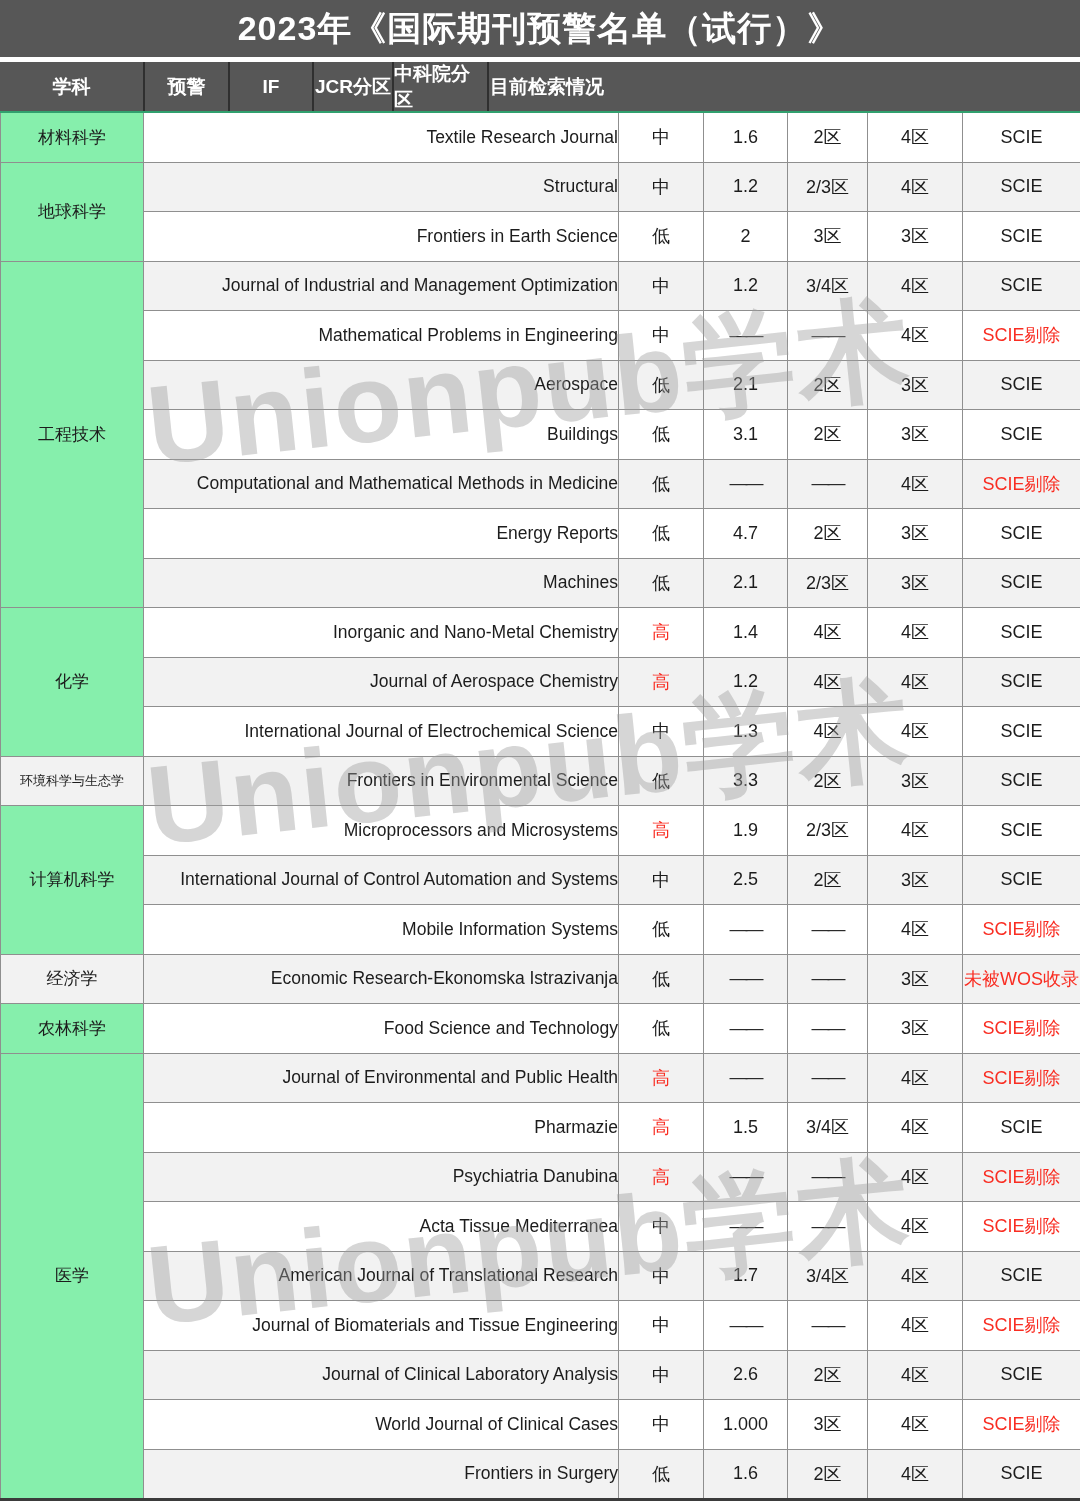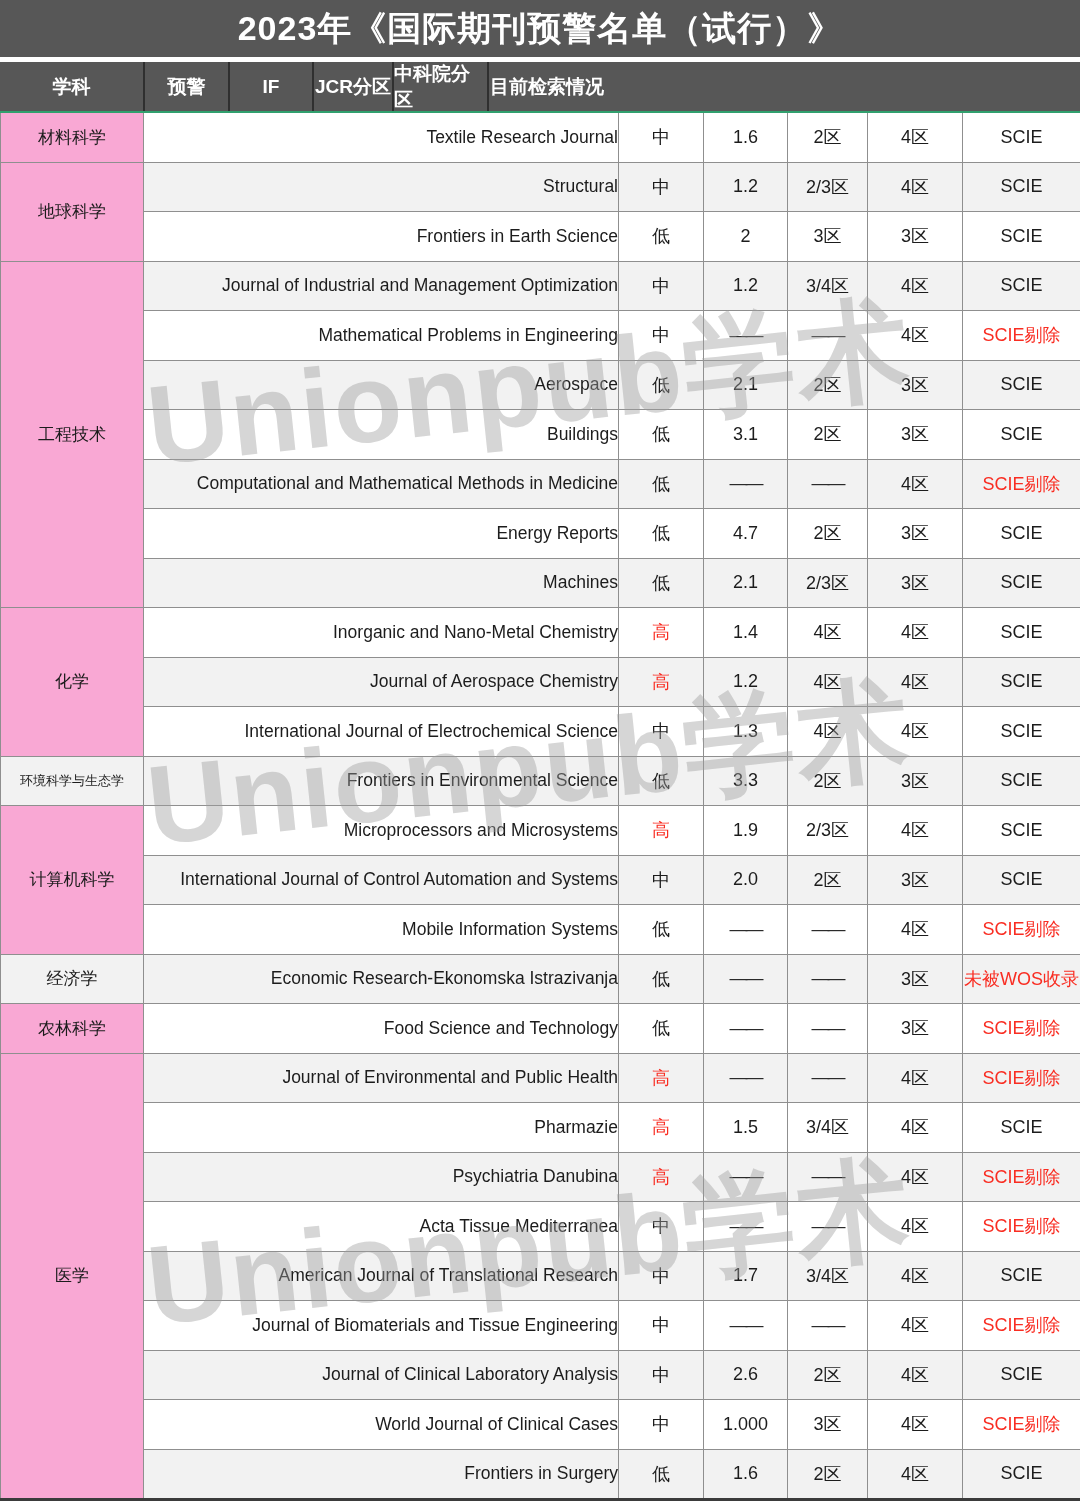--- a/index.html
+++ b/index.html
@@ -36,21 +36,21 @@
     border-bottom:3px solid #3b3b3b;
   }
   td{
     border:1px solid #8f8f8f;height:48.5px;padding:0;
     font-size:18px;color:#1c1c1c;text-align:center;vertical-align:middle;
     overflow:hidden;white-space:nowrap;
   }
   tr:first-child td{border-top:none;}
   tr.stripe{background:var(--row_stripe);}
   tr.group-start td{border-top:1.5px solid #4d4d4d;}
-  td.subject{background:#f9a8d4;font-size:17px;}
+  td.subject{background:#86efac;font-size:17px;}
   td.subject.small{font-size:13px;}
   td.subject.stripe-bg{background:var(--row_stripe);}
   td.journal{text-align:right;padding-left:9px;font-size:17.5px;}
   td.red{color:var(--alert_red);}
   td.dash{letter-spacing:-2px;color:#2a2a2a;}
 
   
   .watermark{
     position:absolute;left:148px;z-index:9;pointer-events:none;
     font-size:112px;font-weight:bold;white-space:nowrap;
@@ -215,21 +215,21 @@
           <td class="journal">Microprocessors and Microsystems</td>
           <td class="warning red">高</td>
           <td class="ifv">1.9</td>
           <td class="jcr">2/3区</td>
           <td class="cas">4区</td>
           <td class="status">SCIE</td>
         </tr>
         <tr class="stripe">
           <td class="journal">International Journal of Control Automation and Systems</td>
           <td class="warning">中</td>
-          <td class="ifv">2.0</td>
+          <td class="ifv">2.5</td>
           <td class="jcr">2区</td>
           <td class="cas">3区</td>
           <td class="status">SCIE</td>
         </tr>
         <tr>
           <td class="journal">Mobile Information Systems</td>
           <td class="warning">低</td>
           <td class="ifv dash">——</td>
           <td class="jcr dash">——</td>
           <td class="cas">4区</td>

